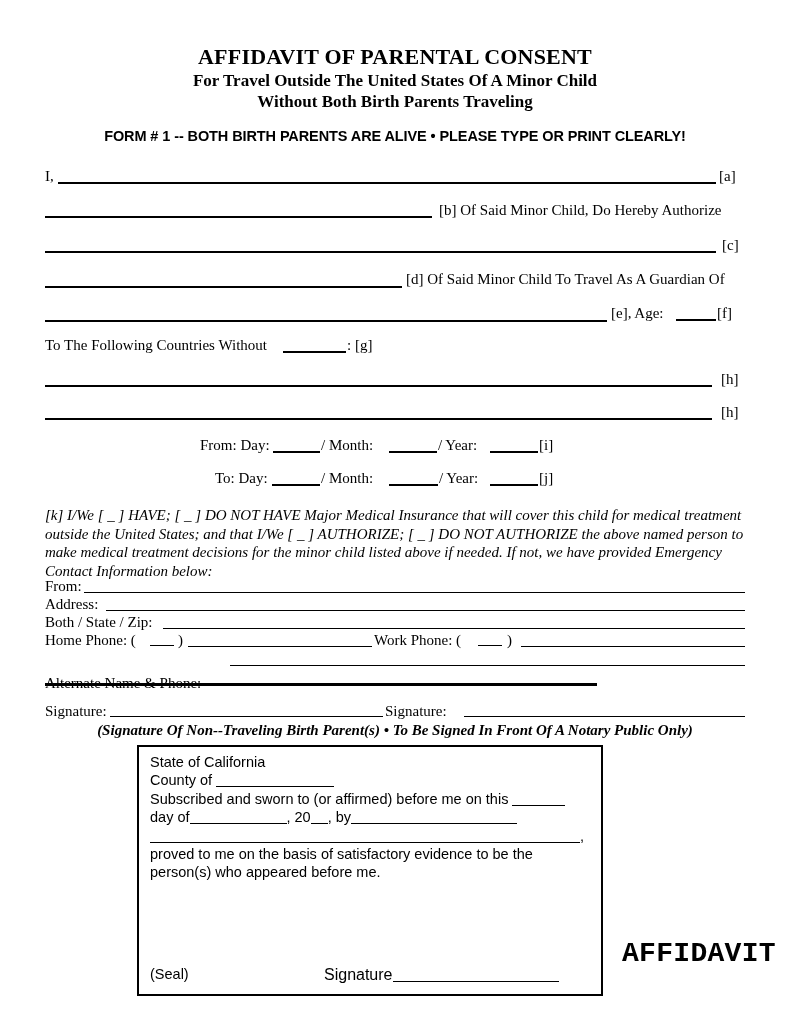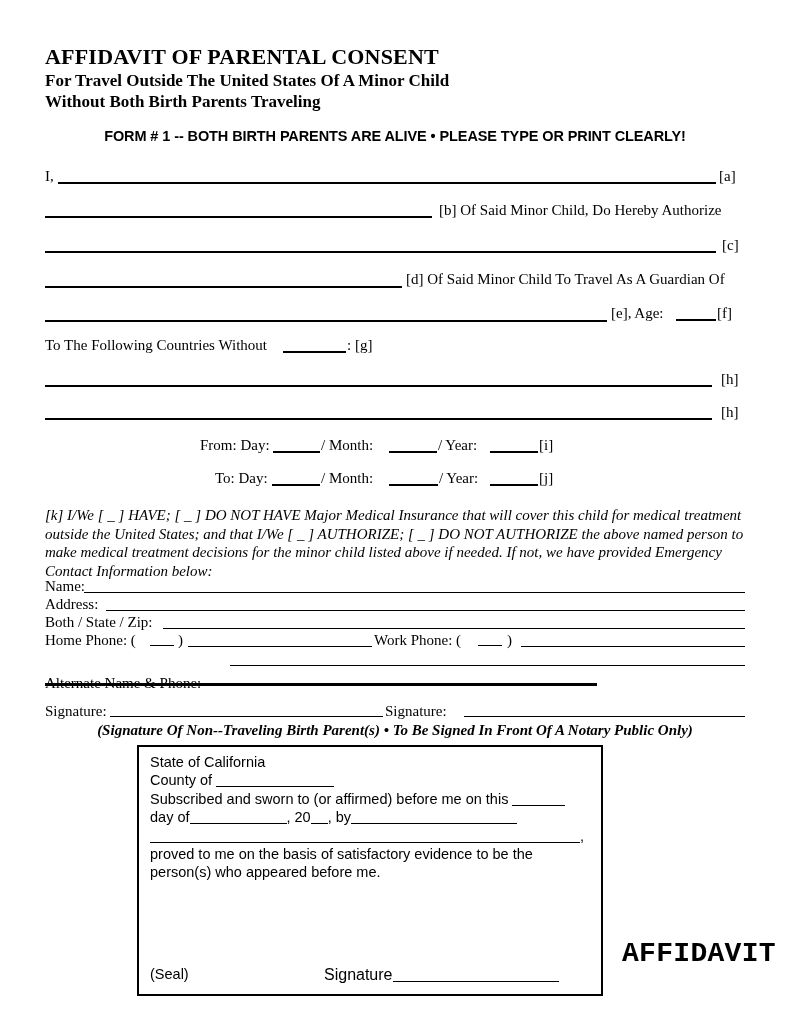--- a/index.html
+++ b/index.html
@@ -23,21 +23,21 @@
     height: 1022px;
     background: #fff;
   }
 
   
   .title-block {
     position: absolute;
     left: 45px;
     top: 44px;
     width: 700px;
-    text-align: left;
+    text-align: center;
   }
   .title-main {
     font-size: 22px;
     font-weight: bold;
     letter-spacing: 0.2px;
     line-height: 26px;
   }
   .title-sub {
     font-size: 17px;
     font-weight: bold;
@@ -210,21 +210,21 @@
   <div class="abs" style="left:215px; top:469px;">To: Day:</div>
   <div class="rule" style="left:272px; top:484px; width:48px;"></div>
   <div class="abs" style="left:321px; top:469px;">/ Month:</div>
   <div class="rule" style="left:389px; top:484px; width:49px;"></div>
   <div class="abs" style="left:439px; top:469px;">/ Year:</div>
   <div class="rule" style="left:490px; top:484px; width:48px;"></div>
   <div class="abs tag" style="left:539px; top:469px;">[j]</div>
 
   <div class="para">[k] I/We [ _ ] HAVE; [ _ ] DO NOT HAVE Major Medical Insurance that will cover this child for medical treatment outside the United States; and that I/We [ _ ] AUTHORIZE; [ _ ] DO NOT AUTHORIZE the above named person to make medical treatment decisions for the minor child listed above if needed. If not, we have provided Emergency Contact Information below:</div>
 
-  <div class="contact-label" style="left:45px; top:578px;">Name:</div>
+  <div class="contact-label" style="left:45px; top:578px;">From:</div>
   <div class="rule thin" style="left:84px; top:592px; width:661px;"></div>
 
   <div class="contact-label" style="left:45px; top:596px;">Address:</div>
   <div class="rule thin" style="left:106px; top:610px; width:639px;"></div>
 
   <div class="contact-label" style="left:45px; top:614px;">Both / State / Zip:</div>
   <div class="rule thin" style="left:163px; top:628px; width:582px;"></div>
 
   <div class="contact-label" style="left:45px; top:632px;">Home Phone: (</div>
   <div class="rule thin" style="left:150px; top:645px; width:24px;"></div>

